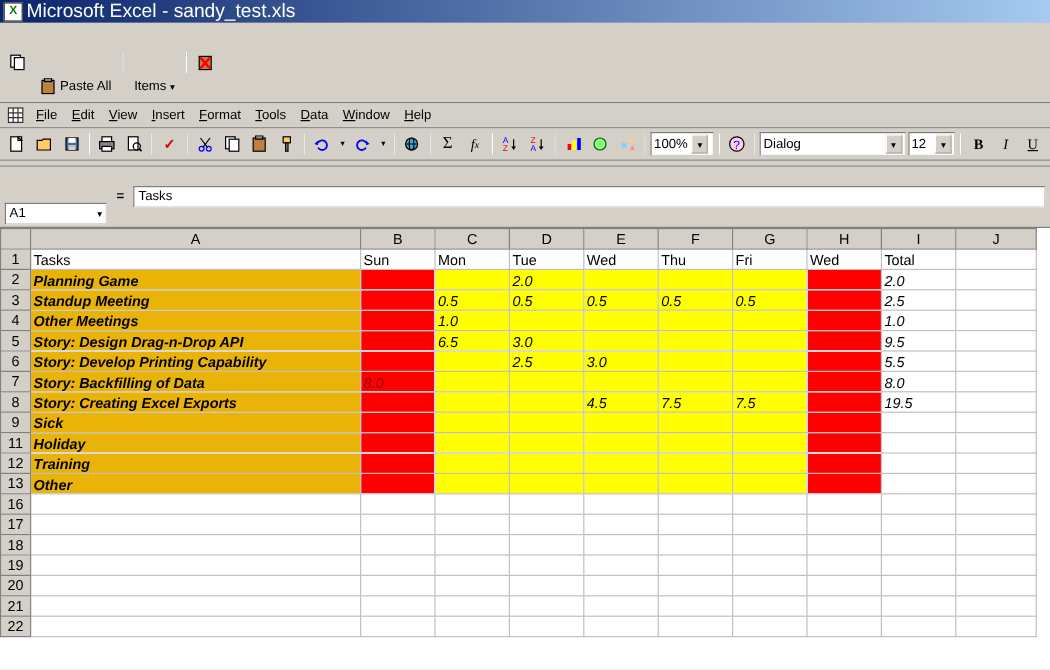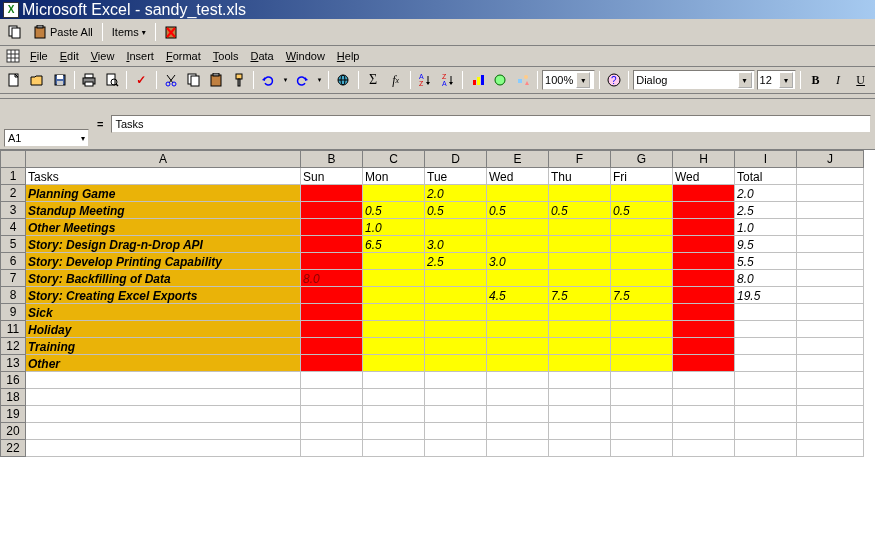--- a/index.html
+++ b/index.html
@@ -7,21 +7,21 @@
   
   .titlebar { background: linear-gradient(to right, #0a246a, #a6caf0); color: #fff; height: 19px; display: flex; align-items: center; padding: 0 3px; }
   .titlebar .icon { width: 16px; height: 16px; margin-right: 3px; display: flex; align-items: center; justify-content: center; background: #fff; color: #107c10; font-size: 10px; font-weight: bold; border: 1px solid #333; }
   .titlebar .title { font-weight: normal; font-size: 16px; }
   
   .toolbar { background: #d4d0c8; border-bottom: 1px solid #808080; padding: 2px 4px; display: flex; align-items: center; gap: 2px; min-height: 24px; }
   .toolbar.menubar { min-height: 20px; padding: 1px 4px; }
   .menuitem { padding: 2px 6px; cursor: default; }
   
   .tbtn { width: 22px; height: 22px; display: inline-flex; align-items: center; justify-content: center; font-size: 12px; cursor: default; border: 1px solid transparent; }
-  .tbtn-text { height: 22px; padding: 0 4px; display: inline-flex; align-items: center; cursor: default; border: 1px solid transparent; font-size: 11px; }
+  .tbtn-text { height: 22px; padding: 0 4px; display: inline-flex; align-items: center; cursor: default; border: 1px solid transparent; font-size: 11px; margin-top: 40px; }
   .sep { width: 1px; height: 18px; background: #808080; border-right: 1px solid #fff; margin: 0 2px; }
   .dropdown { height: 20px; background: #fff; border: 1px inset #d4d0c8; padding: 0 2px; display: inline-flex; align-items: center; font-size: 11px; }
   .dropdown .arrow { background: #d4d0c8; border: 1px outset #fff; width: 14px; height: 16px; display: inline-flex; align-items: center; justify-content: center; margin-left: 3px; font-size: 8px; }
   
   .namebox-row { background: #d4d0c8; border-bottom: 1px solid #808080; padding: 2px 4px; display: flex; align-items: center; gap: 4px; min-height: 22px; }
   .namebox { background: #fff; border: 1px inset #d4d0c8; height: 18px; width: 85px; padding: 0 3px; display: flex; align-items: center; justify-content: space-between; margin-top: 28px; }
   .namebox .arrow { font-size: 8px; }
   .formula-eq { font-weight: bold; padding: 0 4px; }
   .formula-input { background: #fff; border: 1px inset #d4d0c8; height: 18px; flex: 1; padding: 0 3px; display: flex; align-items: center; }
   
@@ -470,20 +470,33 @@
           <td></td>
           <td></td>
           <td></td>
           <td></td>
           <td></td>
           <td></td>
           <td></td>
           <td></td>
         </tr>
         <tr>
+          <th>17</th>
+          <td></td>
+          <td></td>
+          <td></td>
+          <td></td>
+          <td></td>
+          <td></td>
+          <td></td>
+          <td></td>
+          <td></td>
+          <td></td>
+        </tr>
+        <tr>
           <th>18</th>
           <td></td>
           <td></td>
           <td></td>
           <td></td>
           <td></td>
           <td></td>
           <td></td>
           <td></td>
           <td></td>
@@ -497,20 +510,33 @@
           <td></td>
           <td></td>
           <td></td>
           <td></td>
           <td></td>
           <td></td>
           <td></td>
         </tr>
         <tr>
           <th>20</th>
+          <td></td>
+          <td></td>
+          <td></td>
+          <td></td>
+          <td></td>
+          <td></td>
+          <td></td>
+          <td></td>
+          <td></td>
+          <td></td>
+        </tr>
+        <tr>
+          <th>21</th>
           <td></td>
           <td></td>
           <td></td>
           <td></td>
           <td></td>
           <td></td>
           <td></td>
           <td></td>
           <td></td>
           <td></td>

